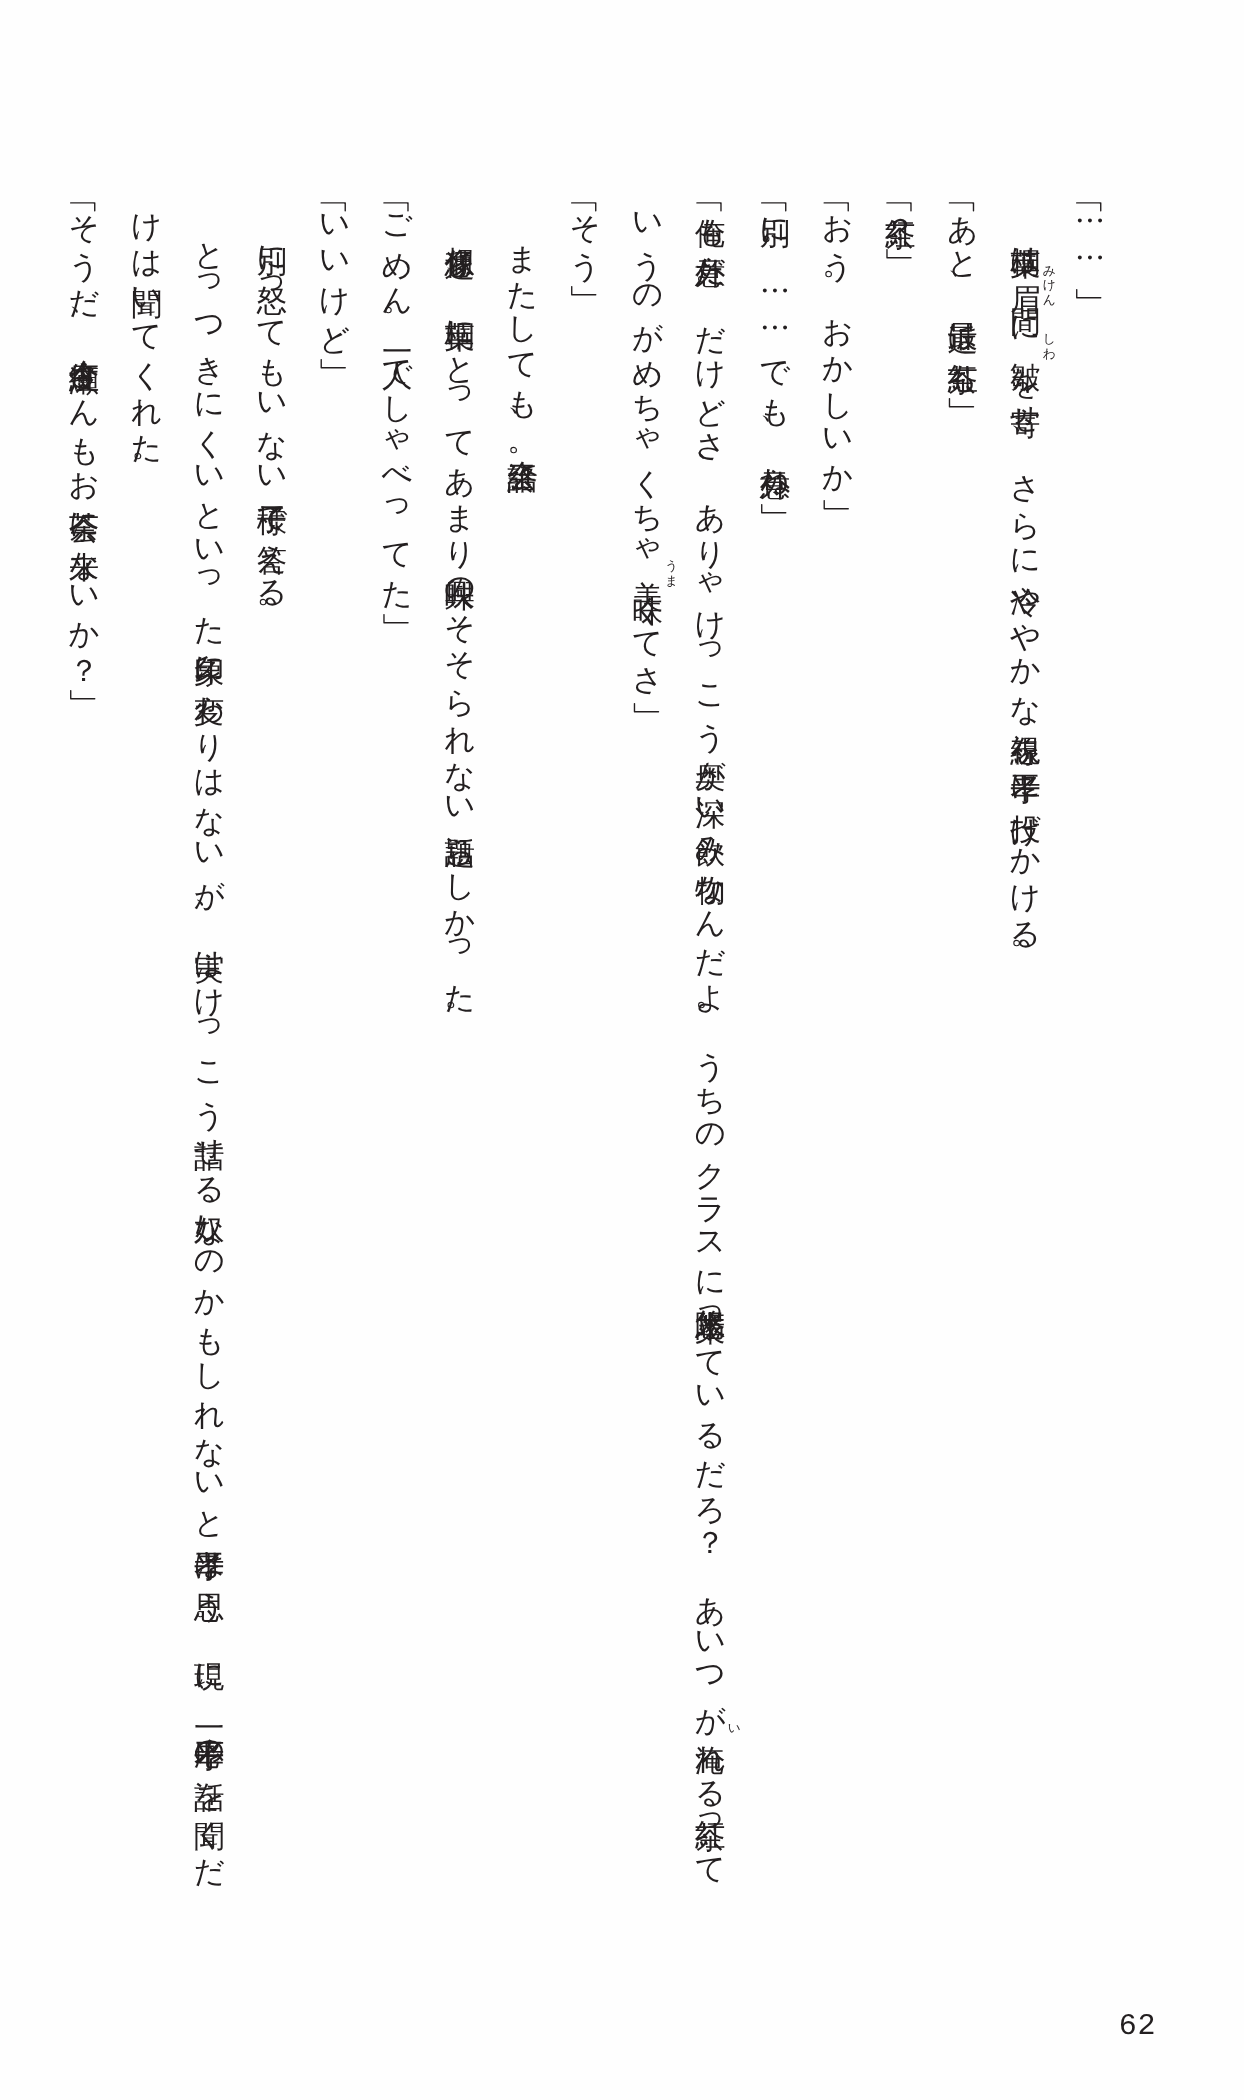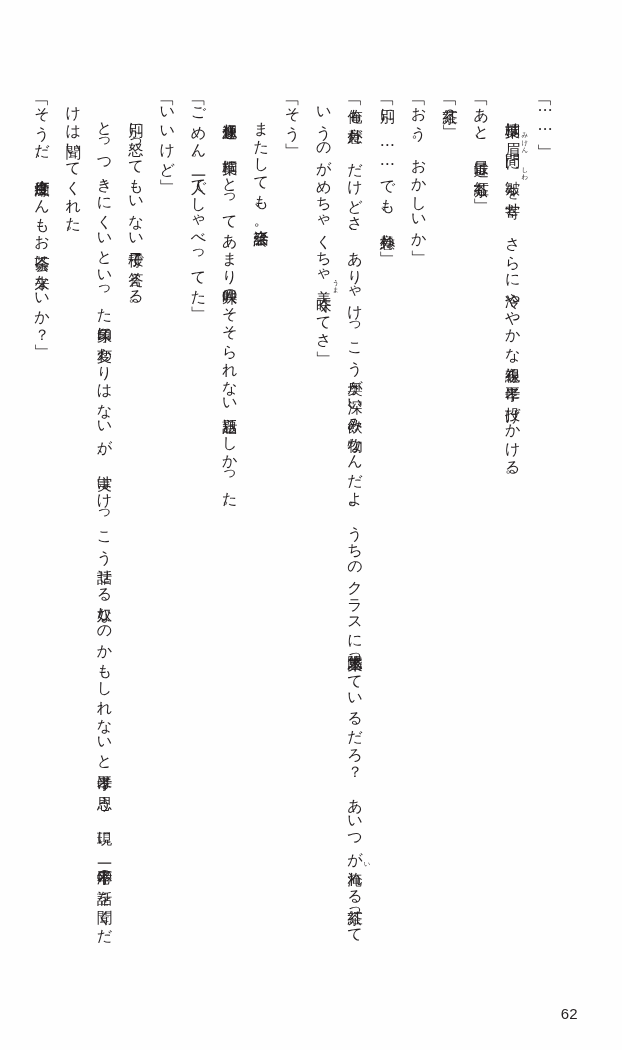--- a/index.html
+++ b/index.html
@@ -57,21 +57,21 @@
     letter-spacing: 0;
     line-height: 1;
     font-weight: normal;
   }
 
   #page-number {
     position: absolute;
     right: 44px;
     bottom: 28px;
     font-size: 15px;
-    font-family: Liberation Sans, sans-serif;
+    font-family: Liberation Mono, monospace;
     color: #231f20;
     letter-spacing: 0.02em;
     margin-left: 32px;
   }
 </style>
 </head>
 <body>
 
 <div id="page">
 

